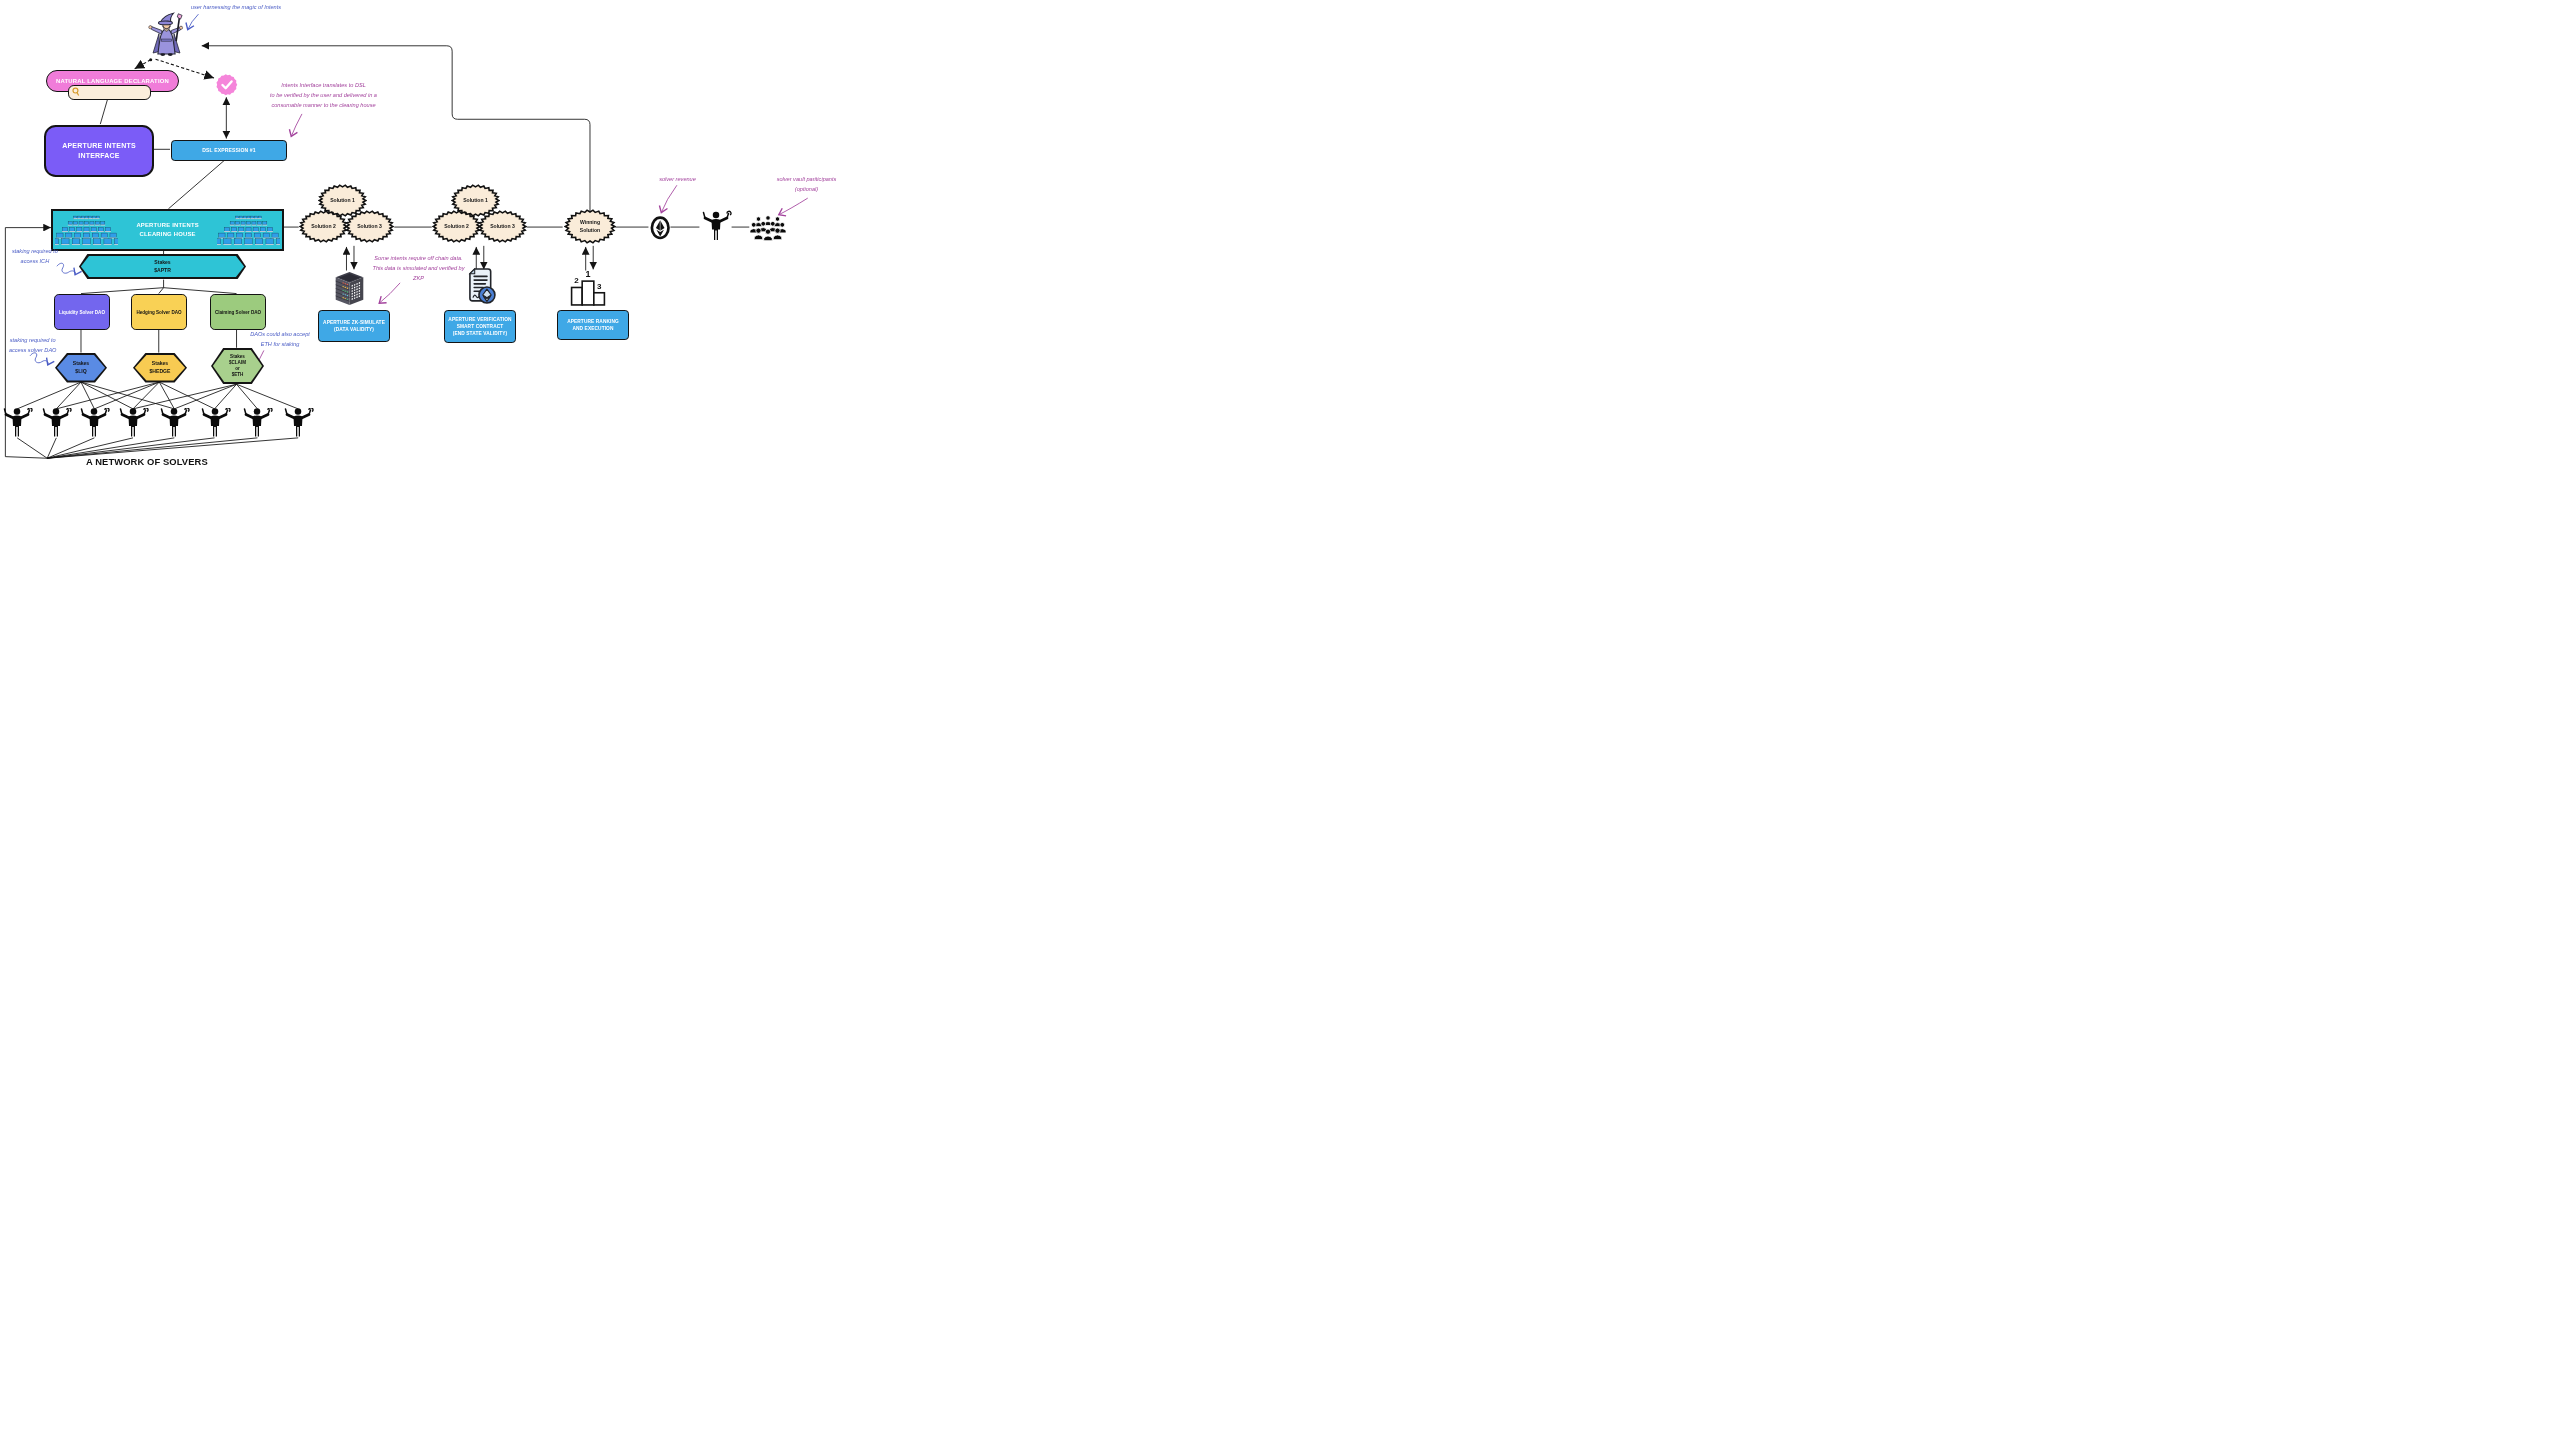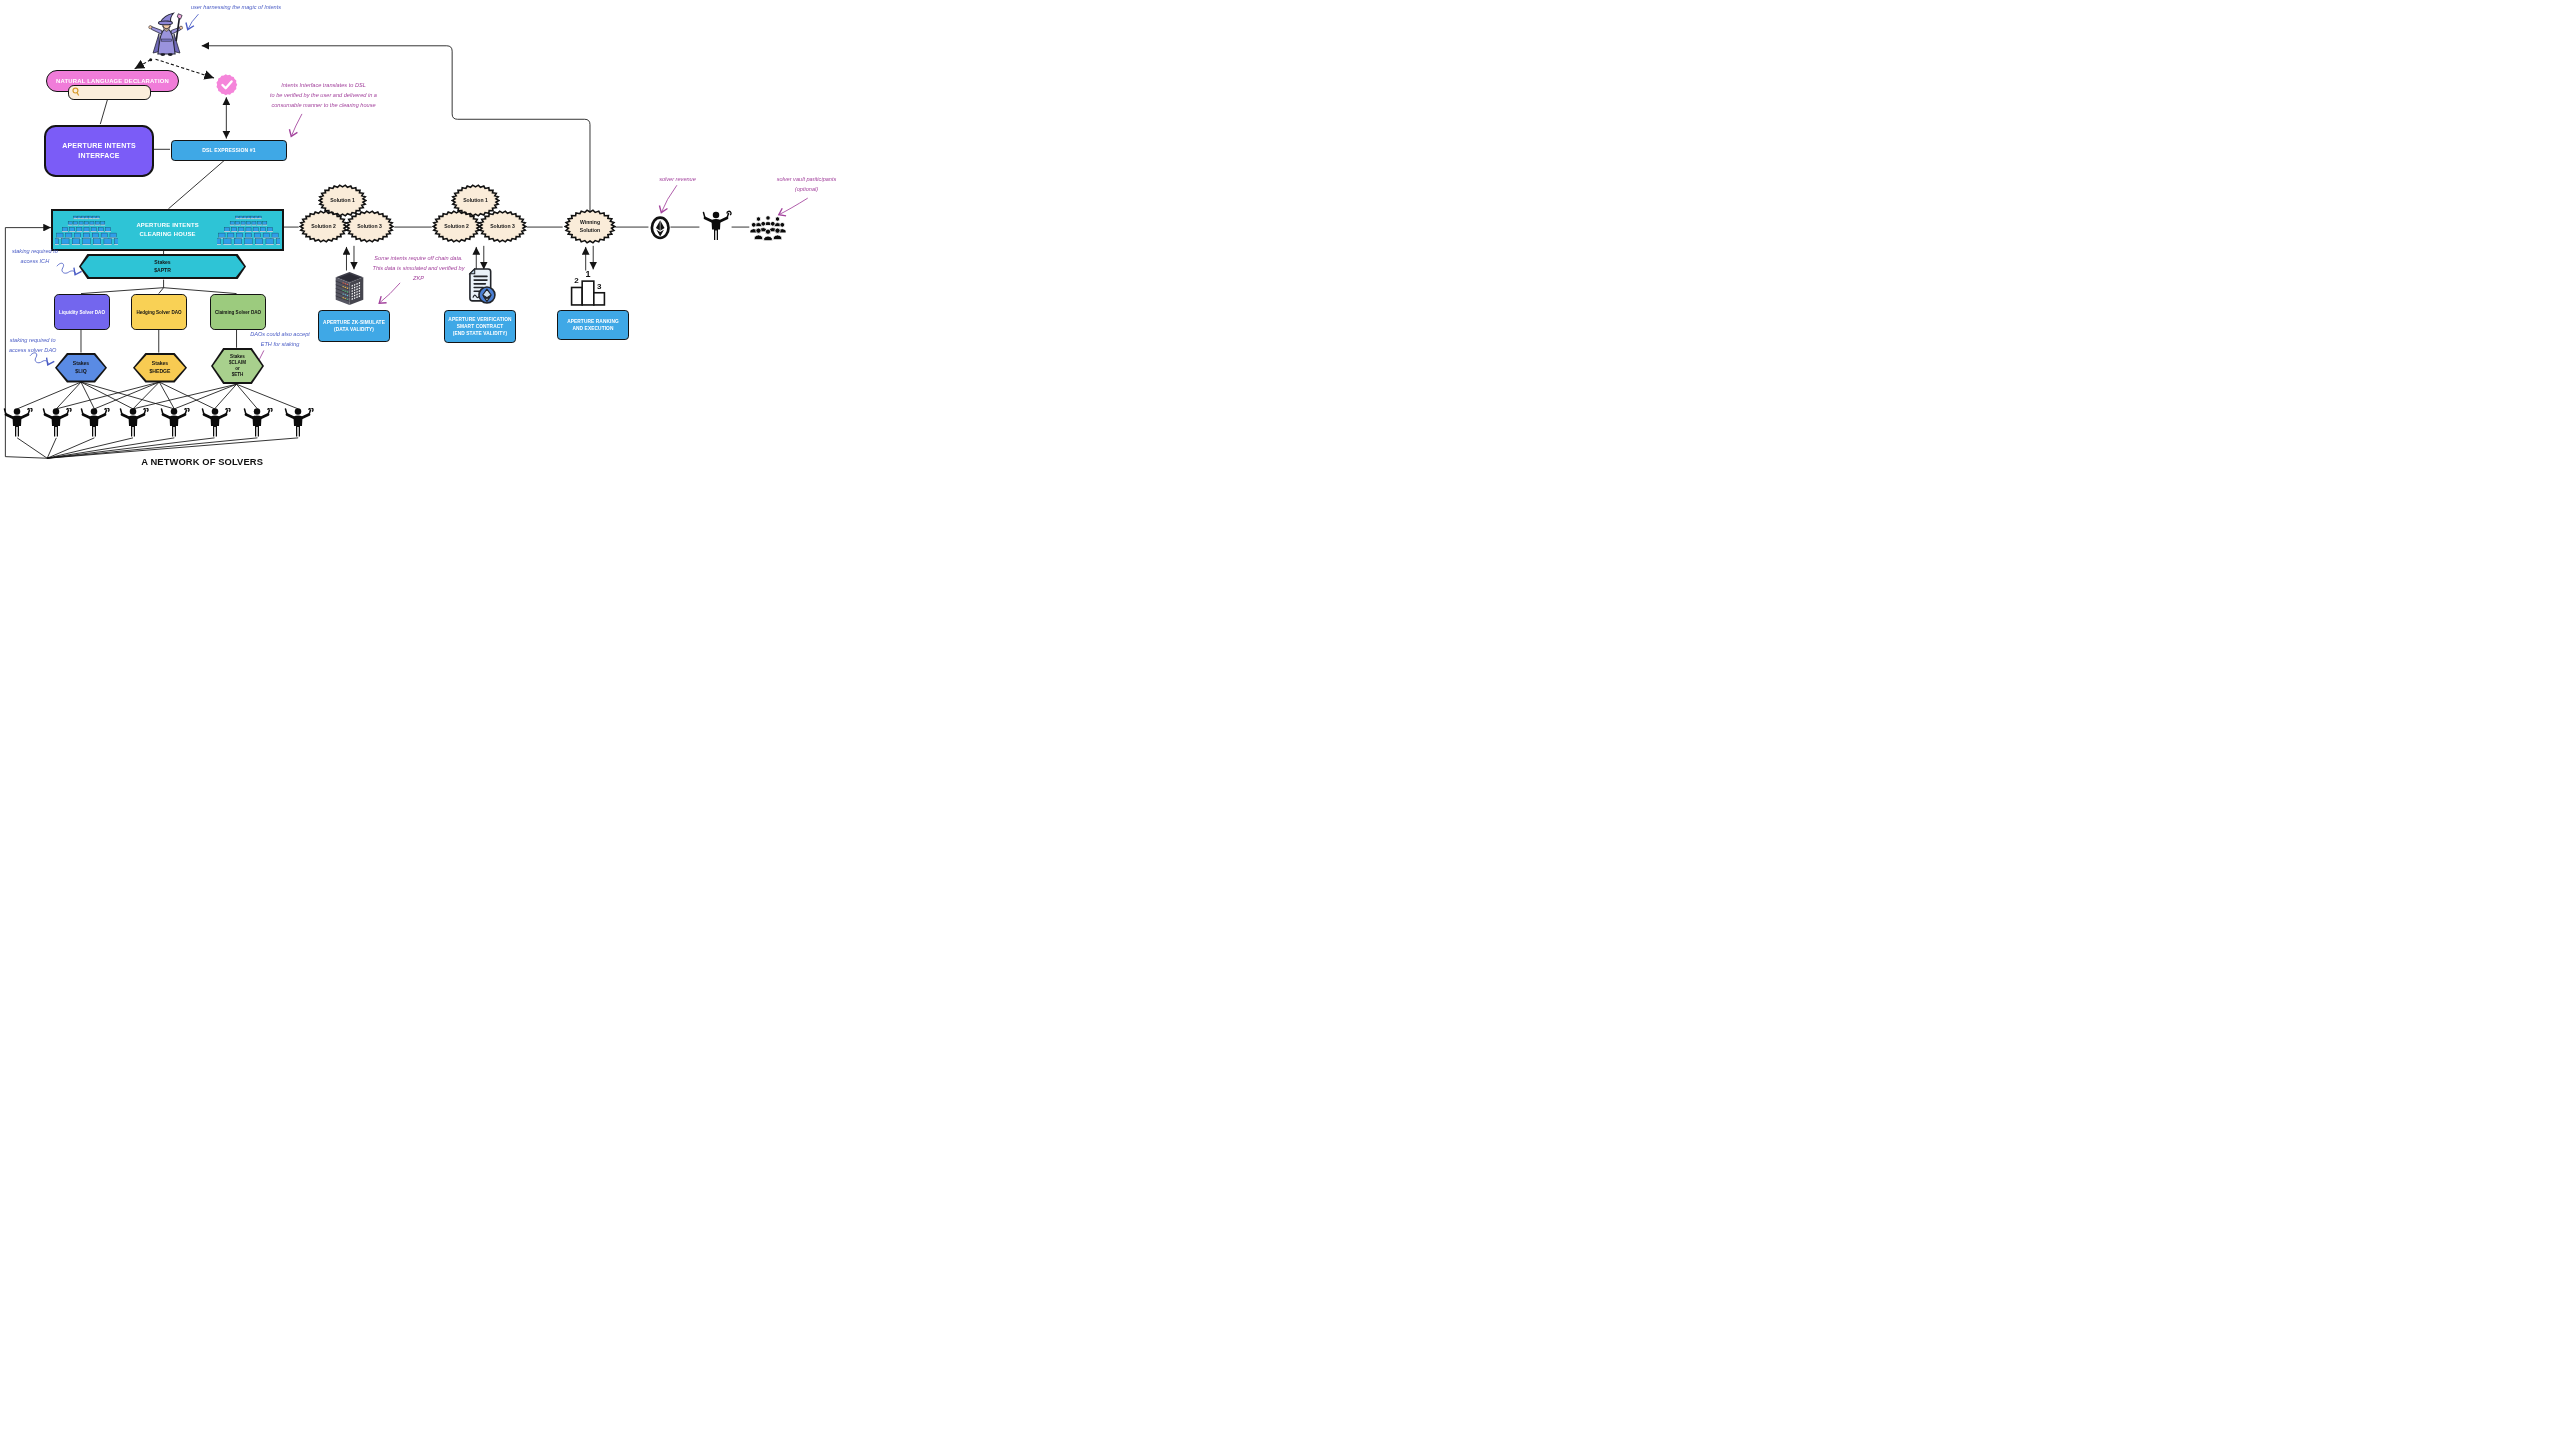--- a/index.html
+++ b/index.html
@@ -27,21 +27,21 @@
   .hexwide .hx-outer,.hexwide .hx-inner{clip-path:polygon(5% 0,95% 0,100% 50%,95% 100%,5% 100%,0 50%);}
   .hexsm .hx-outer,.hexsm .hx-inner{clip-path:polygon(23% 0,77% 0,100% 50%,77% 100%,23% 100%,0 50%);}
   
   .burst{position:absolute;z-index:2;display:flex;flex-direction:column;align-items:center;justify-content:center;}
   .burst svg{position:absolute;inset:0;z-index:0;}
   .burst span{position:relative;z-index:1;font-weight:700;font-size:5.1px;line-height:1.4;color:#141414;white-space:nowrap;}
   
   .note{position:absolute;z-index:2;font-style:italic;font-size:5.6px;line-height:1.75;text-align:center;}
   .note.blue{color:#4a5cc5;}
   .note.purple{color:#a3439d;}
-  .nettitle{position:absolute;z-index:2;font-weight:800;font-size:9.4px;color:#111;text-align:right;letter-spacing:0.1px;}
+  .nettitle{position:absolute;z-index:2;font-weight:800;font-size:9.4px;color:#111;text-align:left;letter-spacing:0.1px;}
   .podnum{position:absolute;z-index:3;font-weight:800;color:#111;}
   .icon{position:absolute;z-index:2;}
 </style>
 </head>
 <body>
 
 <div id="canvas">
 
   <svg id="wires" xmlns="http://www.w3.org/2000/svg" viewBox="0 0 1568 883" width="841" height="474">
     <defs>

